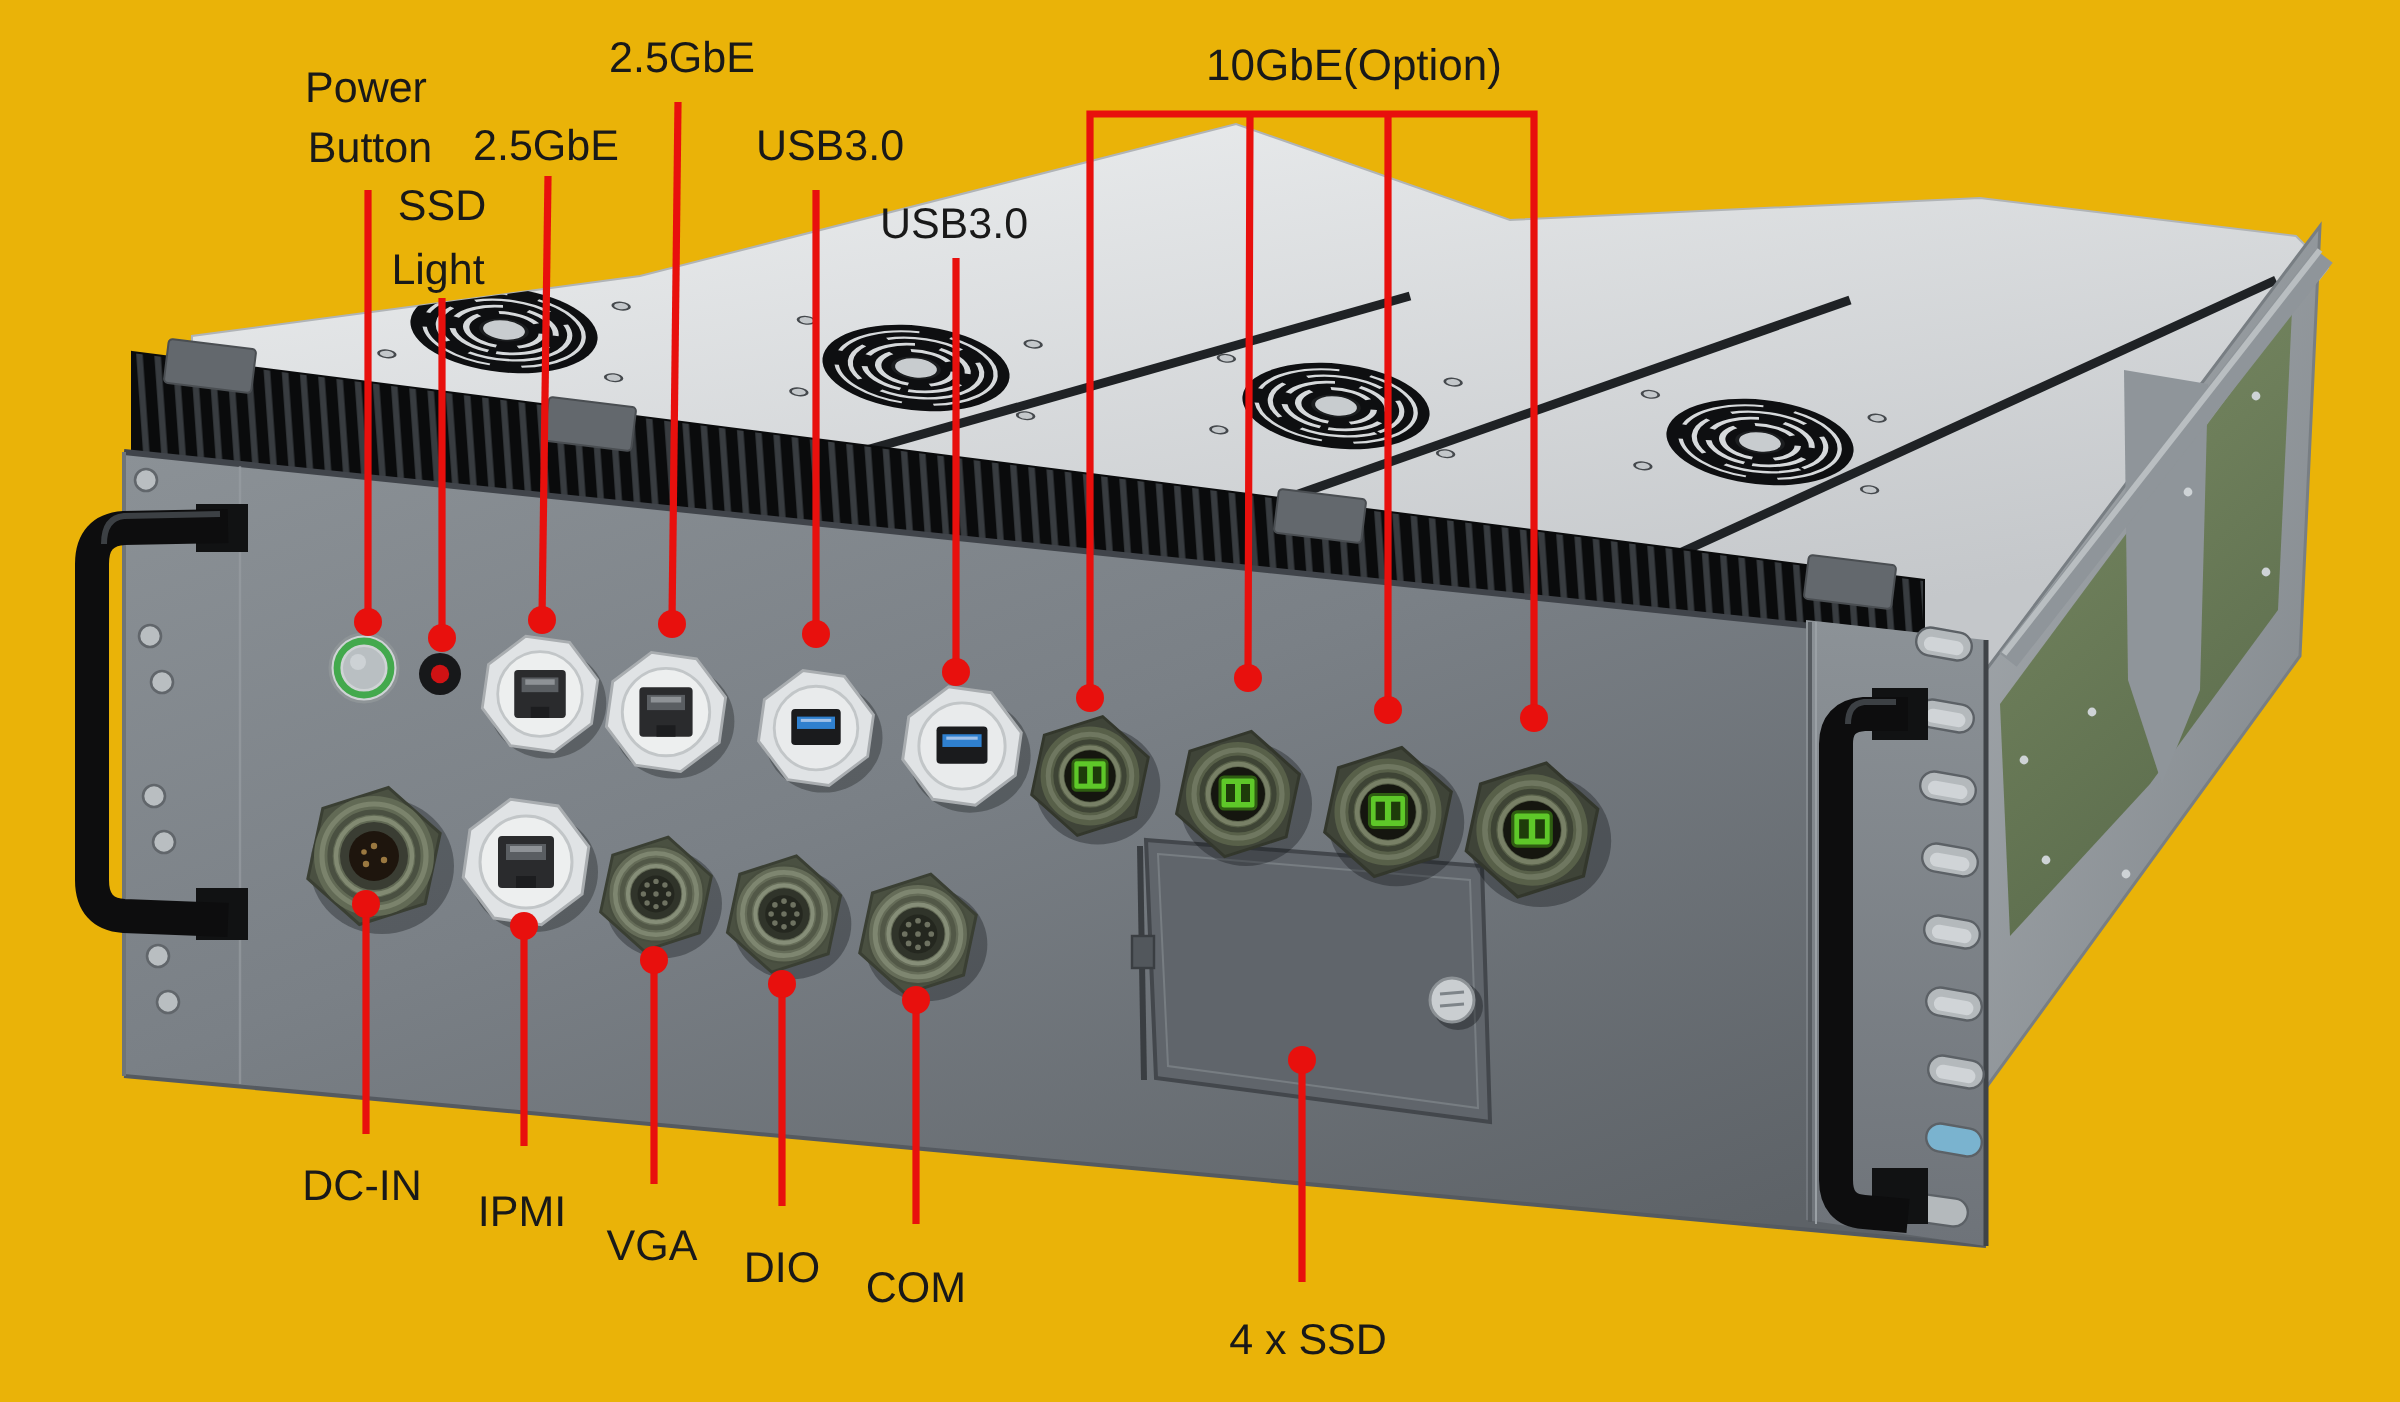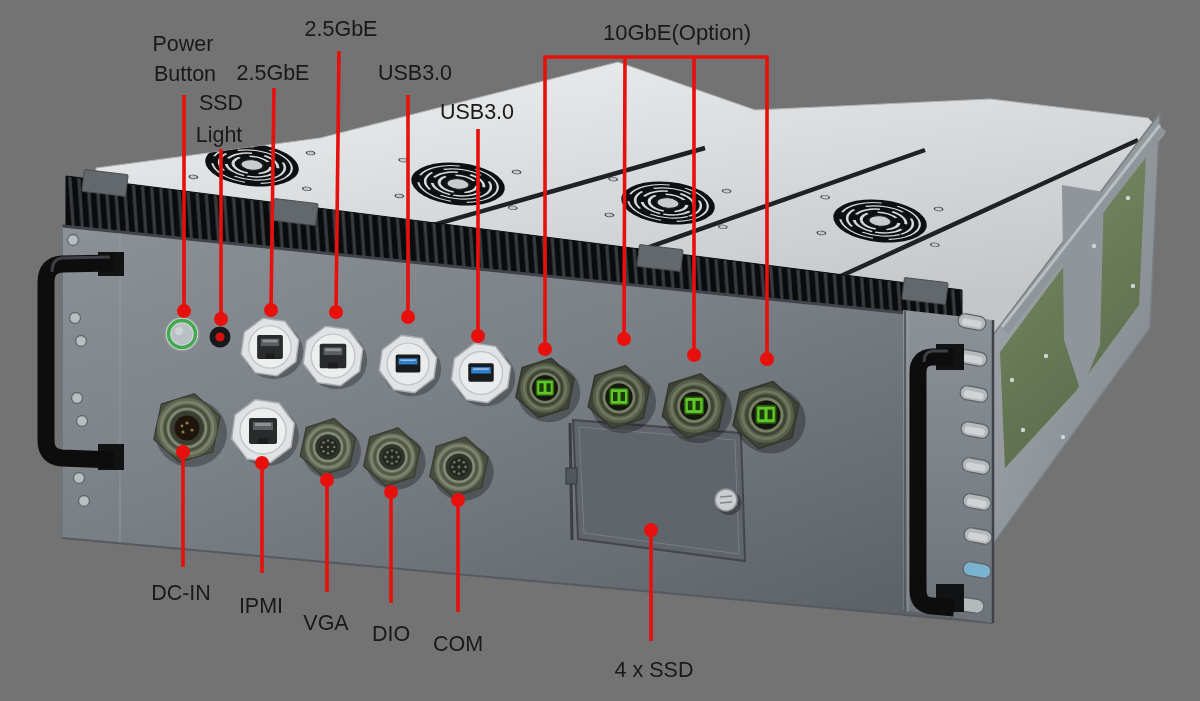--- a/index.html
+++ b/index.html
@@ -1,16 +1,16 @@
 <!DOCTYPE html>
 <html><head>
 <meta charset="utf-8">
 <style>
   html,body{margin:0;padding:0;background:#ffffff;}
-  .stage{position:relative;width:1200px;height:701px;background:#737373;overflow:hidden;
+  .stage{position:relative;width:1200px;height:701px;background:#eab308;overflow:hidden;
          font-family:"Liberation Sans",sans-serif;}
   svg{display:block;}
   text.callout{font-family:"Liberation Sans",sans-serif;font-size:21.5px;fill:#191919;}
   text.callout.big{font-size:22px;}
 </style>
 </head>
 <body>
 
 <div class="stage">
 <svg width="1200" height="701" viewBox="0 0 1200 701">

